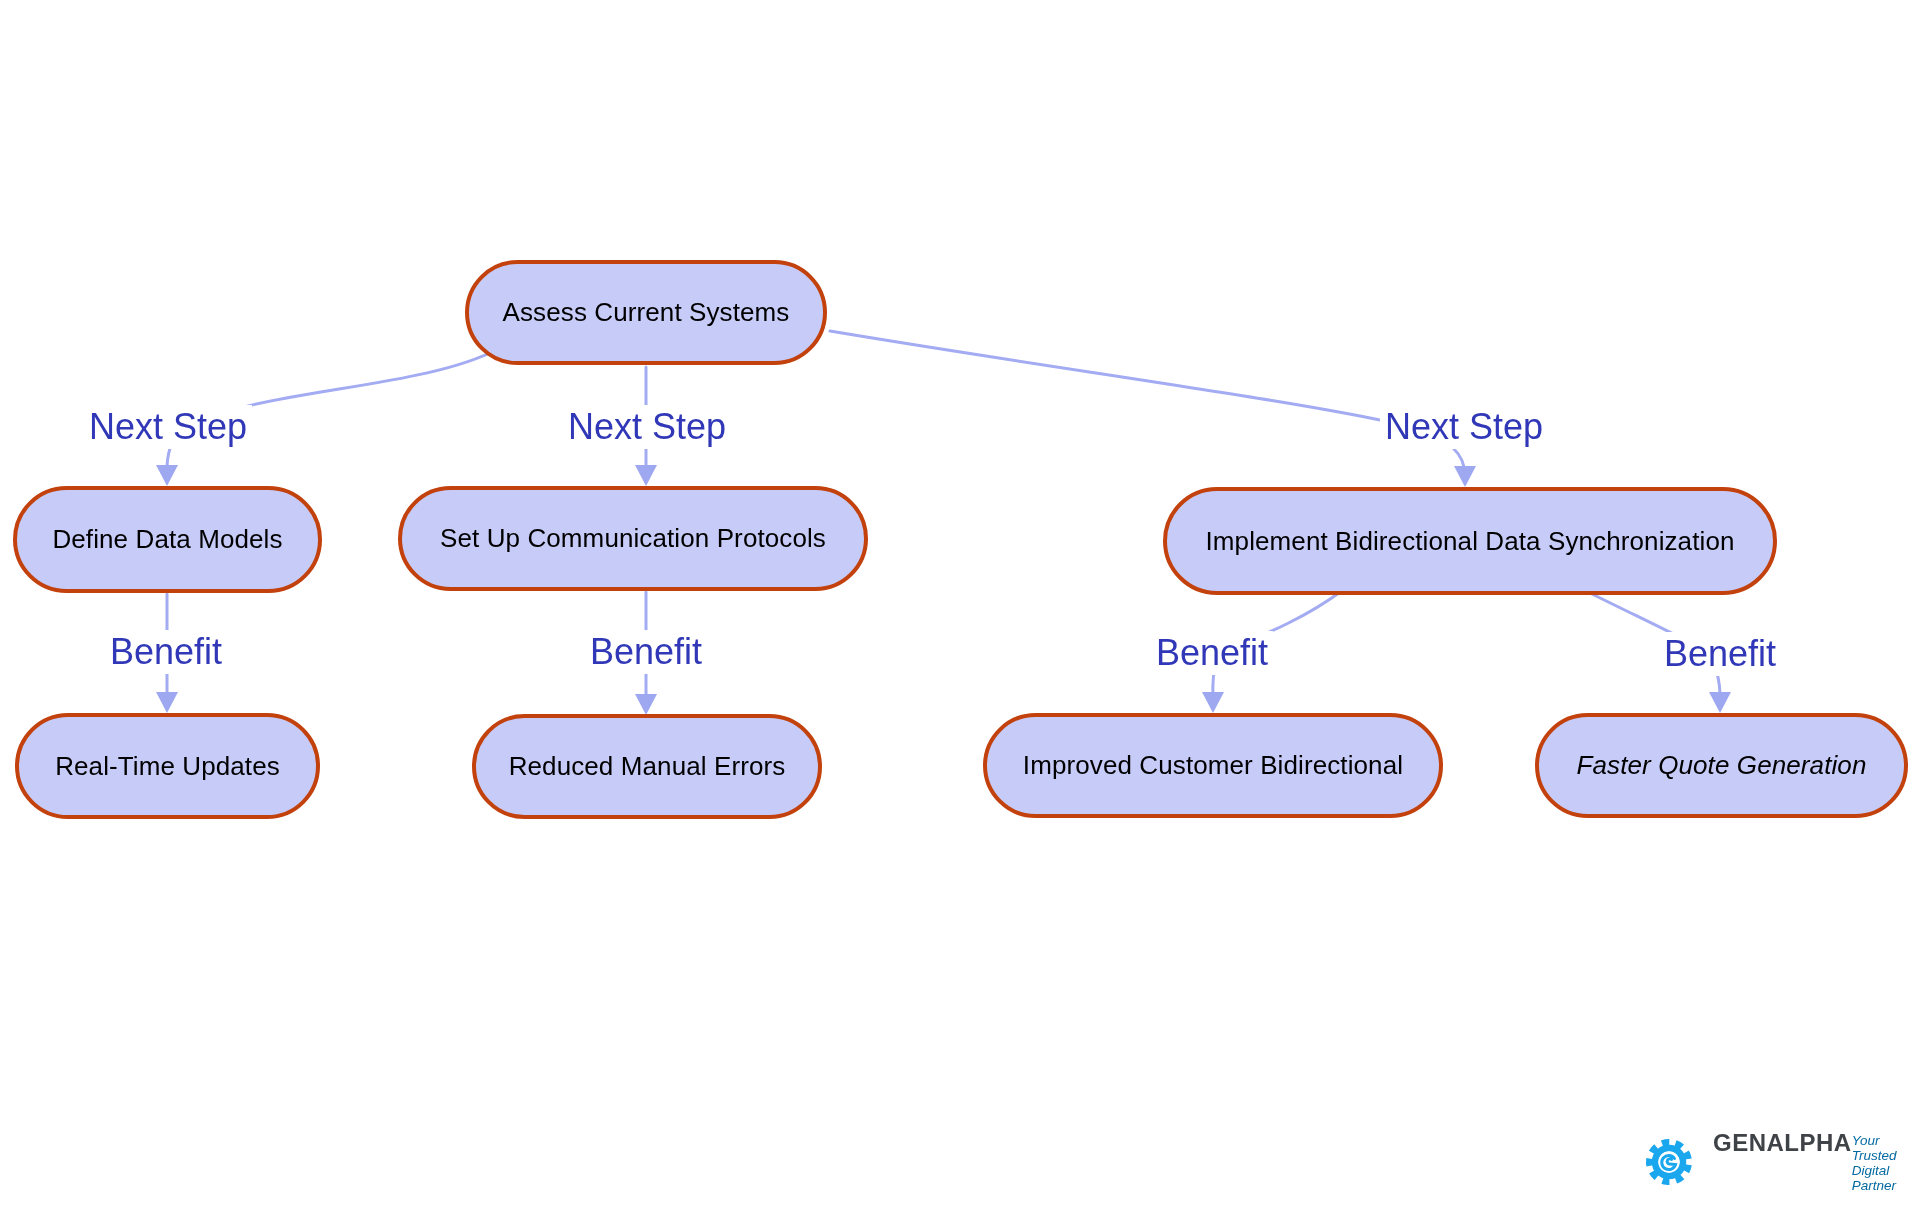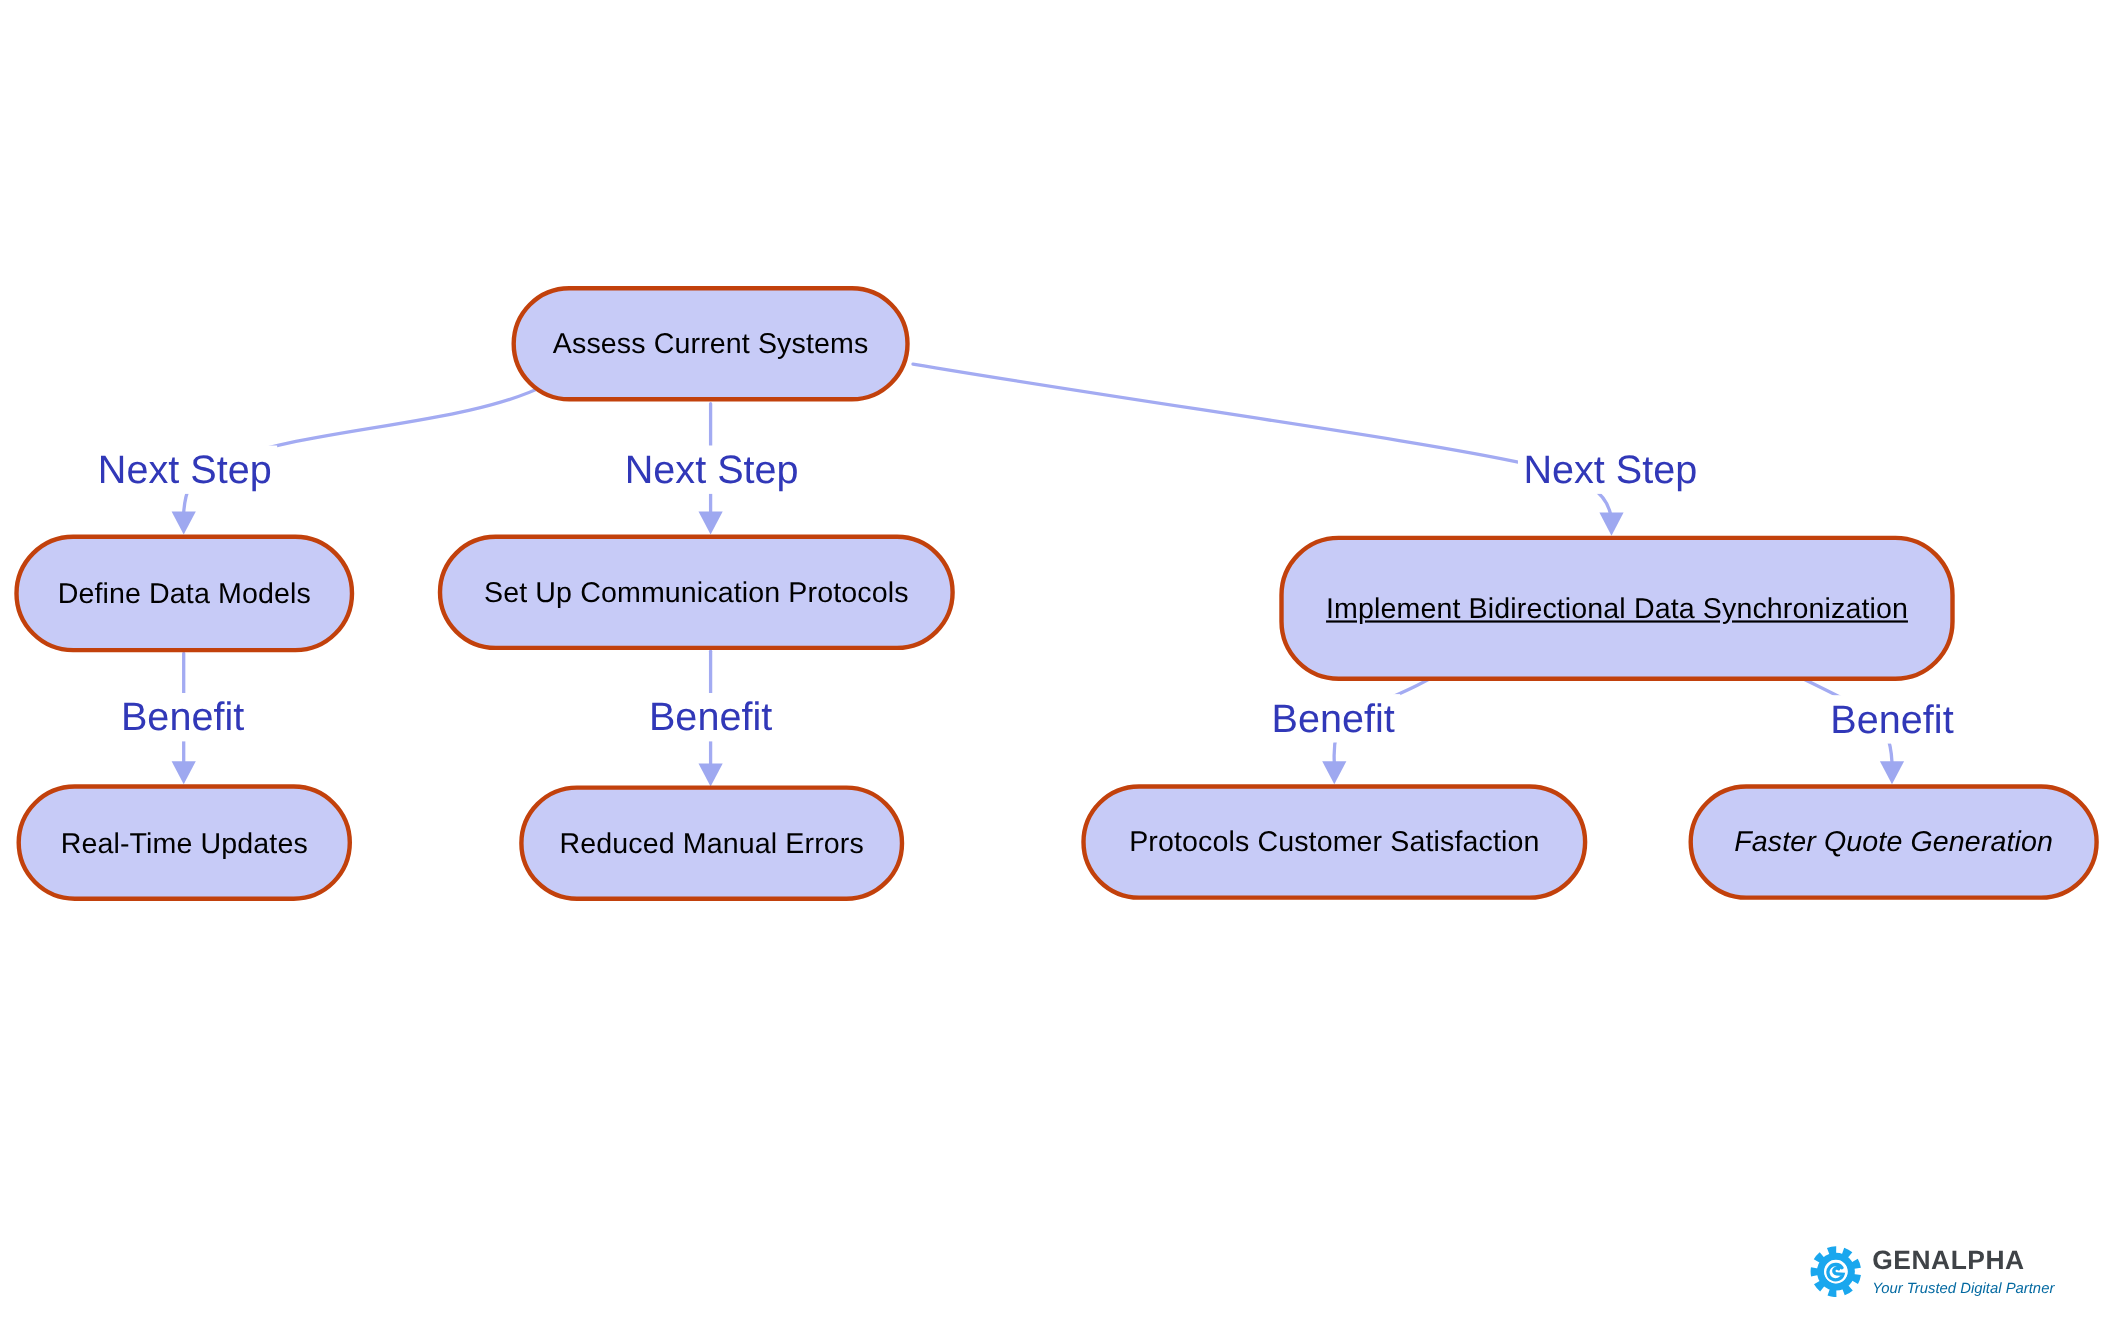--- a/index.html
+++ b/index.html
@@ -40,21 +40,21 @@
     white-space: nowrap;
   }
   .logo {
     position: absolute;
     left: 1645px;
     top: 1130px;
     display: flex;
     align-items: center;
   }
   .logo-icon { width: 48px; height: 52px; flex: 0 0 auto; }
-  .logo-text-block { margin-left: 9px; display: flex; flex-direction: column; }
+  .logo-text-block { margin-left: 20px; display: flex; flex-direction: row; }
   .logo-name {
     font-size: 24px;
     font-weight: bold;
     color: #3f4347;
     letter-spacing: 0.5px;
     line-height: 1.05;
   }
   .logo-tagline {
     font-size: 13.5px;
     font-style: italic;
@@ -96,34 +96,34 @@
   </div>
 
   <div class="node" style="left:13px; top:486px; width:309px; height:107px;">
     <span>Define Data Models</span>
   </div>
 
   <div class="node" style="left:398px; top:486px; width:470px; height:105px;">
     <span>Set Up Communication Protocols</span>
   </div>
 
-  <div class="node" style="left:1163px; top:487px; width:614px; height:132px;text-decoration:underline;">
+  <div class="node" style="left:1163px; top:487px; width:614px; height:108px;">
     <span>Implement Bidirectional Data Synchronization</span>
   </div>
 
   <div class="node" style="left:15px; top:713px; width:305px; height:106px;text-align:right;">
     <span>Real-Time Updates</span>
   </div>
 
   <div class="node" style="left:472px; top:714px; width:350px; height:105px;">
     <span>Reduced Manual Errors</span>
   </div>
 
   <div class="node" style="left:983px; top:713px; width:460px; height:105px;">
-    <span>Protocols Customer Satisfaction</span>
+    <span>Improved Customer Bidirectional</span>
   </div>
 
   <div class="node" style="left:1535px; top:713px; width:373px; height:105px;font-style:italic;">
     <span>Faster Quote Generation</span>
   </div>
 
   <div class="edge-label" style="left:168px; top:427px;">Next Step</div>
   <div class="edge-label" style="left:647px; top:427px;">Next Step</div>
   <div class="edge-label" style="left:1464px; top:427px;">Next Step</div>
   <div class="edge-label" style="left:166px; top:652px;">Benefit</div>

